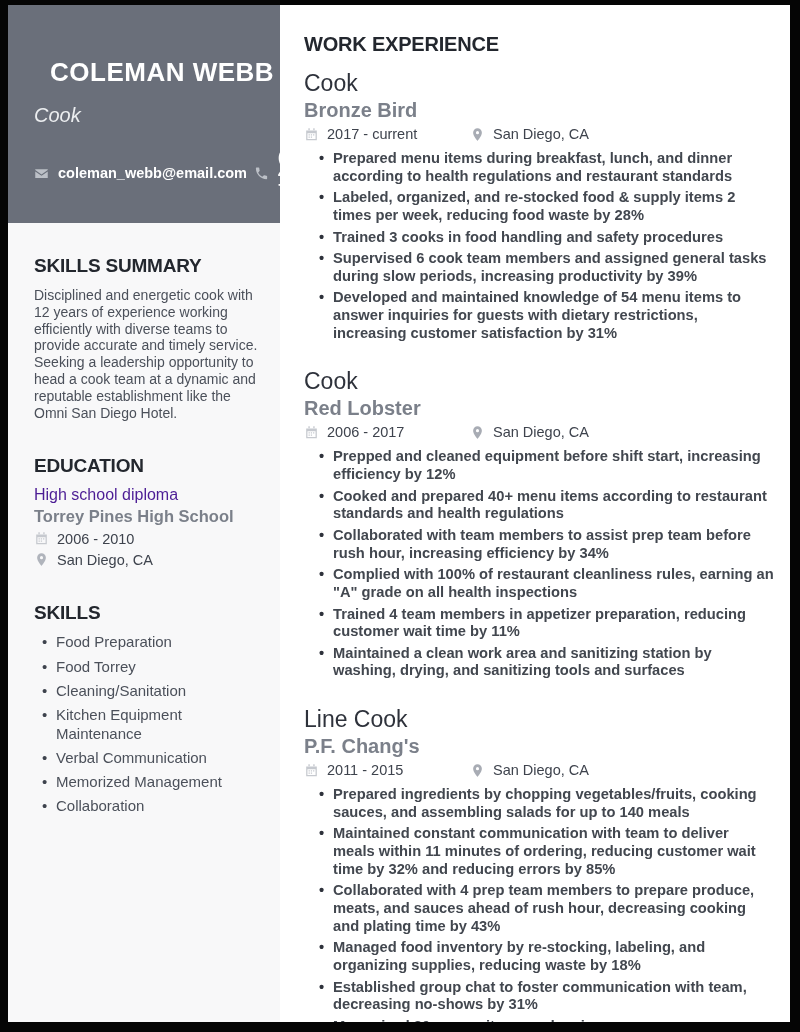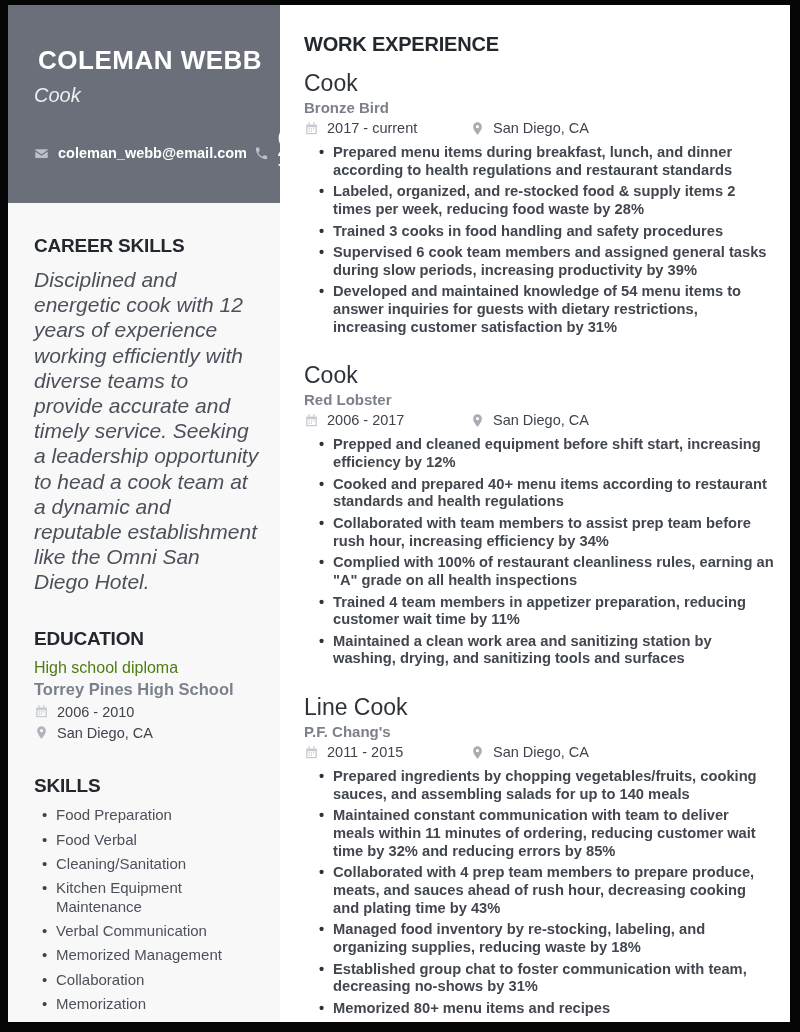--- a/index.html
+++ b/index.html
@@ -16,21 +16,21 @@
   
   .sidebar{
     width:272px;flex:0 0 272px;display:flex;flex-direction:column;
     background:var(--sidebar_bg,#f8f8f9);
   }
   .id-card{
     background:var(--header_bg,#6a6f7a);color:#ffffff;
     padding:36px 18px 26px 26px;
   }
   .id-card h1{
-    margin:4px;font-size:26px;font-weight:800;letter-spacing:.5px;
+    margin:16px;font-size:26px;font-weight:800;letter-spacing:.5px;
     color:#ffffff;white-space:nowrap;
   }
   .person-title{
     margin-top:8px;font-size:20px;font-style:italic;color:#eceef0;
   }
   .contact-list{margin-top:22px;display:flex;flex-direction:row;gap:7px;}
   .contact-row{display:flex;align-items:center;gap:9px;font-size:14.5px;font-weight:600;color:#ffffff;}
   .contact-row .icon{color:#bcc0c7;}
   .contact-row .label.underline{text-decoration:underline;cursor:pointer;}
   
@@ -42,37 +42,37 @@
     font-size:11px;font-weight:700;align-items:center;justify-content:center;line-height:1;
   }
   h2.section-heading{
     margin:0;font-size:19px;font-weight:800;letter-spacing:-.2px;
     color:var(--heading_color,#23272e);
   }
   
   .side-body{flex:1;padding:32px 20px 20px 26px;}
   .side-section + .side-section{margin-top:34px;}
   .summary-text{
-    margin:10px 0 0 0;font-size:21px;line-height:1.2;color:var(--body_color,#4b505a);font-style:italic;
-  }
-  .degree{margin-top:9px;font-size:16px;color:#4d7c0f;}
+    margin:10px 0 0 0;font-size:14px;line-height:1.2;color:var(--body_color,#4b505a);
+  }
+  .degree{margin-top:9px;font-size:16px;color:#4c1d95;}
   .school{margin-top:3px;font-size:16.5px;font-weight:700;color:var(--muted_color,#7b808a);}
   .edu-meta{margin-top:5px;display:flex;gap:8px;font-size:14.5px;color:#3e434d;}
   .edu-meta .icon{color:#c6c9cf;}
   .edu-meta .icon.pin-tint{color:#b0b4bc;}
   ul.plain-list{margin:9px 0 0 0;padding:0 0 0 22px;list-style:none;}
   ul.plain-list li{position:relative;font-size:15px;line-height:1.22;color:var(--body_color,#4b505a);margin-bottom:6px;}
   ul.plain-list li::before{content:"\2022";position:absolute;left:-14px;color:#3e434d;}
   
   .main{flex:1;background:var(--main_bg,#ffffff);padding:28px 16px 0 24px;}
   .main h2.section-heading{font-size:20px;}
   .job{margin-top:14px;}
   .job + .job{margin-top:26px;}
   .job-title{margin:0;font-size:23px;font-weight:400;color:#2e323b;}
-  .company{margin-top:2px;font-size:15px;font-weight:700;color:var(--muted_color,#7b808a);}
+  .company{margin-top:2px;font-size:20px;font-weight:700;color:var(--muted_color,#7b808a);}
   .job-meta{margin-top:4px;display:flex;align-items:center;font-size:14.5px;color:#3e434d;}
   .job-meta .group{display:flex;align-items:center;gap:8px;}
   .job-meta .group.dates-group{width:166px;flex:0 0 166px;}
   .job-meta .icon{color:#c6c9cf;}
   .job-meta .icon.pin-tint{color:#a8acb4;}
   ul.bullets{margin:8px 0 0 0;padding:0 0 0 29px;list-style:none;font-weight:bold;}
   ul.bullets li{position:relative;font-size:14.7px;line-height:1.2;color:#42474f;margin-bottom:4px;}
   ul.bullets li::before{content:"\2022";position:absolute;left:-14px;color:#2e323b;}
 </style>
 </head>
@@ -114,21 +114,21 @@
             <span class="icon">
               <span class="li-badge">in</span>
             </span>
             <span class="label underline">Complied</span>
           </div>
         </div>
     </header>
 
     <div class="side-body">
       <section class="side-section">
-        <h2 class="section-heading">CAREER SKILLS</h2>
+        <h2 class="section-heading">SKILLS SUMMARY</h2>
         <p class="summary-text">Disciplined and energetic cook with 12 years of experience working efficiently with diverse teams to provide accurate and timely service. Seeking a leadership opportunity to head a cook team at a dynamic and reputable establishment like the Omni San Diego Hotel.</p>
       </section>
 
       <section class="side-section">
         <h2 class="section-heading">EDUCATION</h2>
         <div class="degree">High school diploma</div>
         <div class="school">Torrey Pines High School</div>
         <div class="edu-meta">
           <span class="icon">
               <svg viewBox="0 0 24 24" fill="currentColor">
@@ -145,27 +145,26 @@
               </svg>
             </span>
           <span>San Diego, CA</span>
         </div>
       </section>
 
       <section class="side-section">
         <h2 class="section-heading">SKILLS</h2>
         <ul class="plain-list" id="skills-list">
             <li>Food Preparation</li>
-            <li>Food Verbal</li>
+            <li>Food Torrey</li>
             <li>Cleaning/Sanitation</li>
             <li>Kitchen Equipment Maintenance</li>
             <li>Verbal Communication</li>
             <li>Memorized Management</li>
             <li>Collaboration</li>
-            <li>Memorization</li>
           </ul>
       </section>
     </div>
   </aside>
 
   <main class="main">
     <h2 class="section-heading">WORK EXPERIENCE</h2>
     <div id="jobs">
         <article class="job">
           <h3 class="job-title">Cook</h3>

